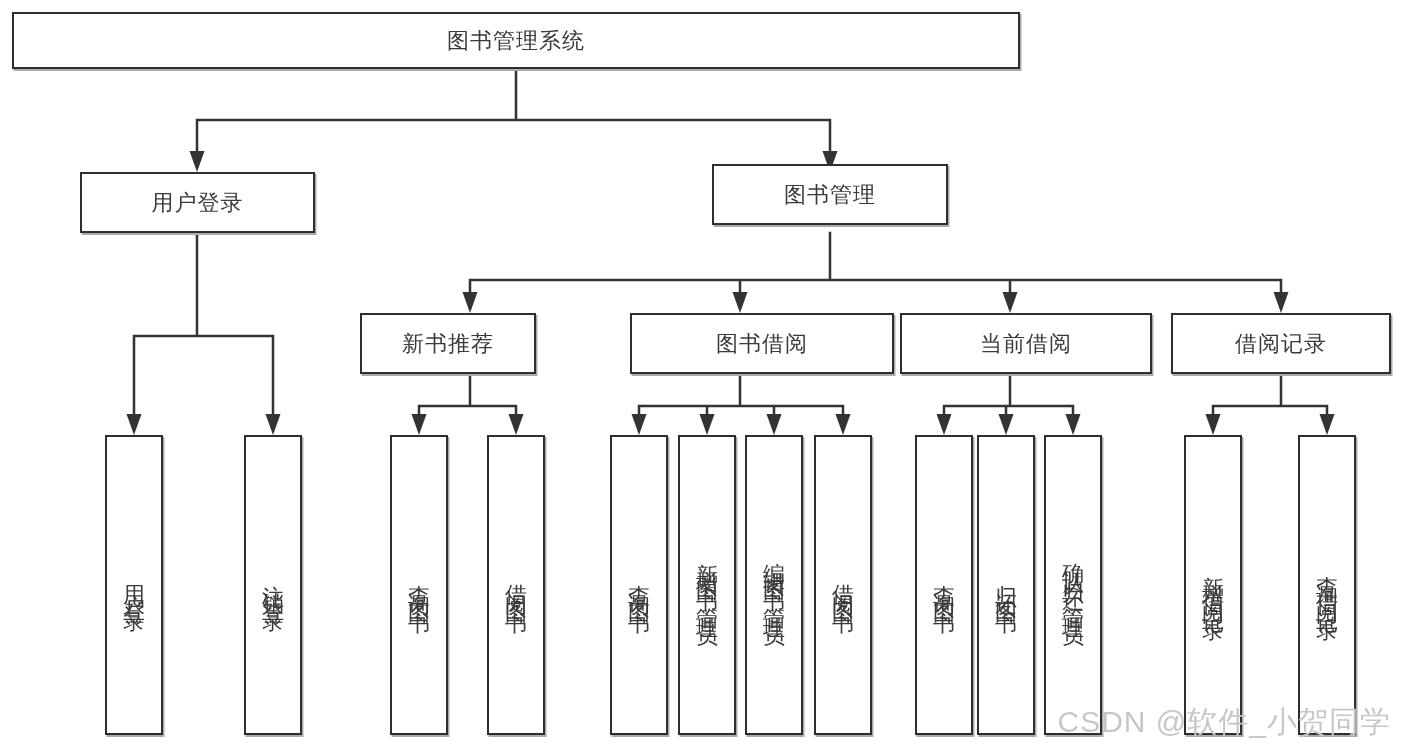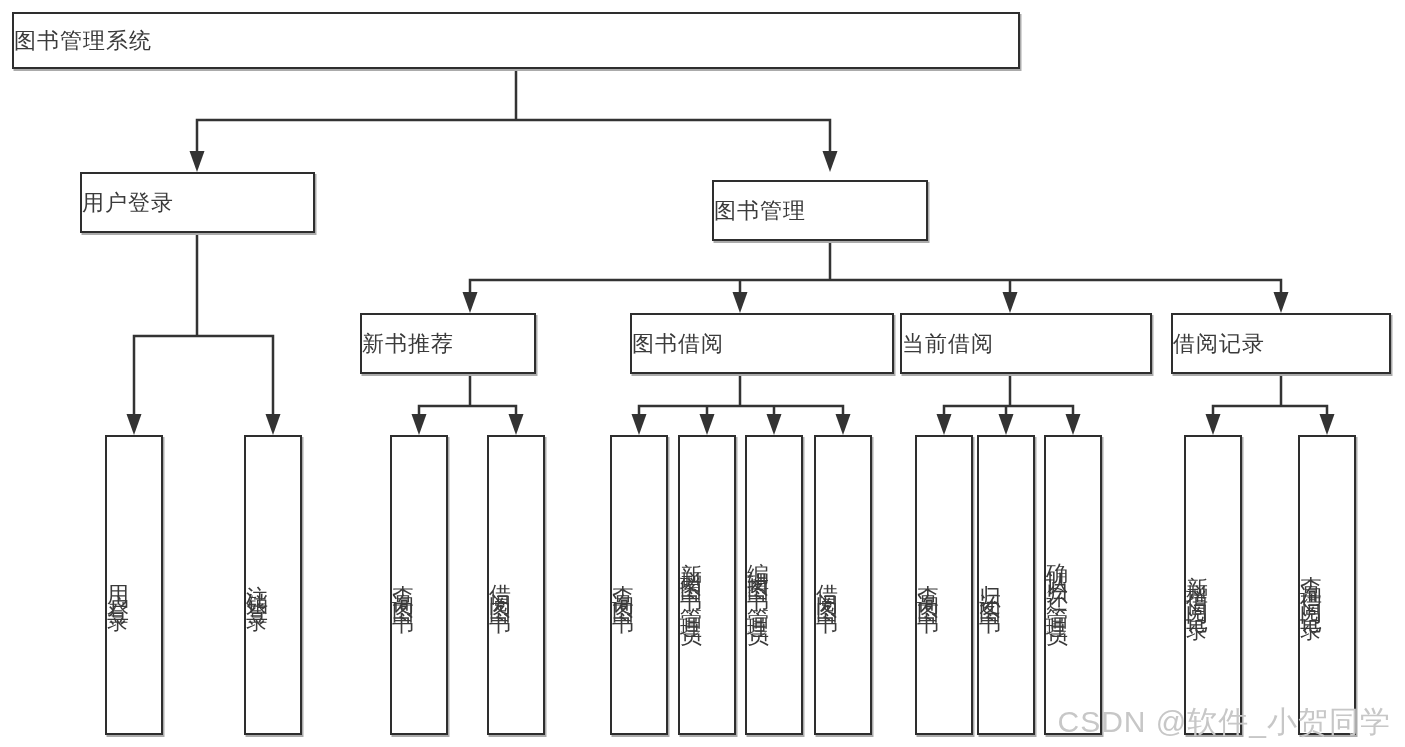--- a/index.html
+++ b/index.html
@@ -24,34 +24,34 @@
     pointer-events: none;
   }
   .node {
     position: absolute;
     box-sizing: border-box;
     background: #ffffff;
     border: 2.5px solid #2e2e2e;
     box-shadow: 1.5px 2px 0 0 #ababab;
     display: flex;
     align-items: center;
-    justify-content: flex-start;
+    justify-content: center;
     z-index: 1;
     color: #3a3a3a;
   }
   .node .label {
     font-size: 22px;
     font-weight: 500;
     letter-spacing: 1px;
     white-space: nowrap;
   }
   
   .root-node    { left: 12px;   top: 12px;  width: 1008px; height: 57px; }
   .lvl2-a       { left: 80px;   top: 172px; width: 235px;  height: 61px; }
-  .lvl2-b       { left: 712px;  top: 180px; width: 216px;  height: 61px; }
+  .lvl2-b       { left: 712px;  top: 164px; width: 236px;  height: 61px; }
   .lvl3-a       { left: 360px;  top: 313px; width: 176px;  height: 61px; }
   .lvl3-b       { left: 630px;  top: 313px; width: 264px;  height: 61px; }
   .lvl3-c       { left: 900px;  top: 313px; width: 252px;  height: 61px; }
   .lvl3-d       { left: 1171px; top: 313px; width: 220px;  height: 61px; }
   
   .leaf {
     top: 435px;
     width: 58px;
     height: 300px;
   }

